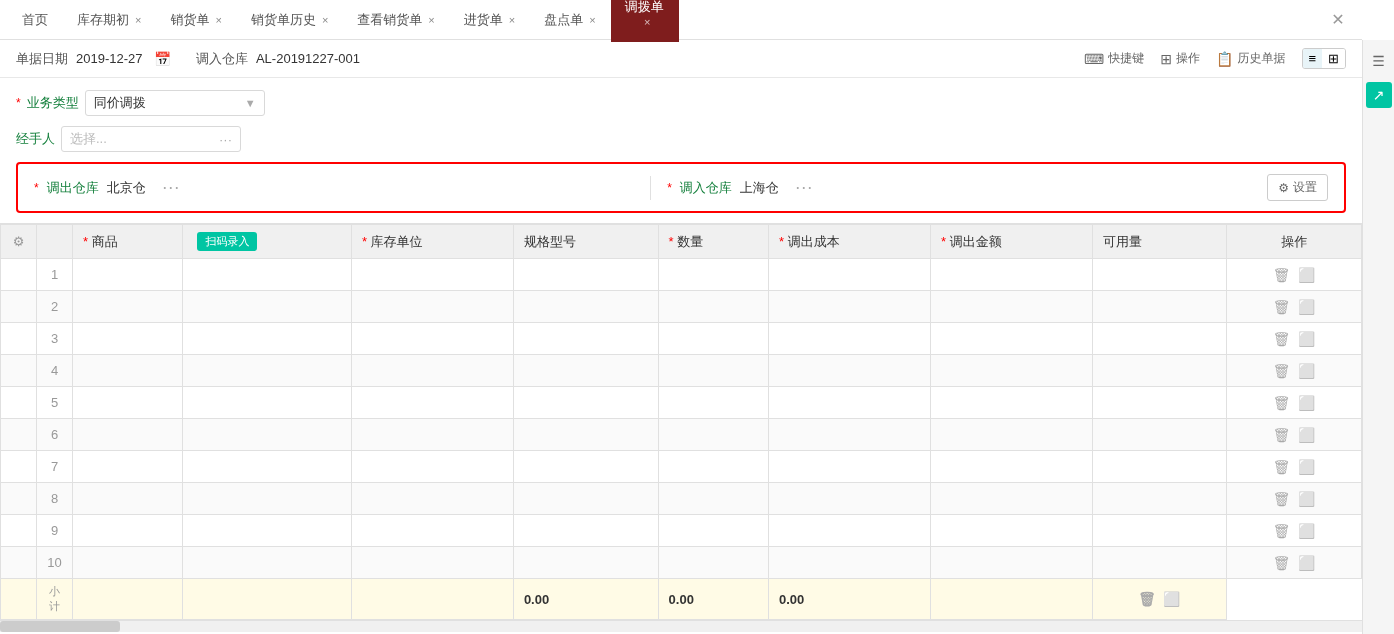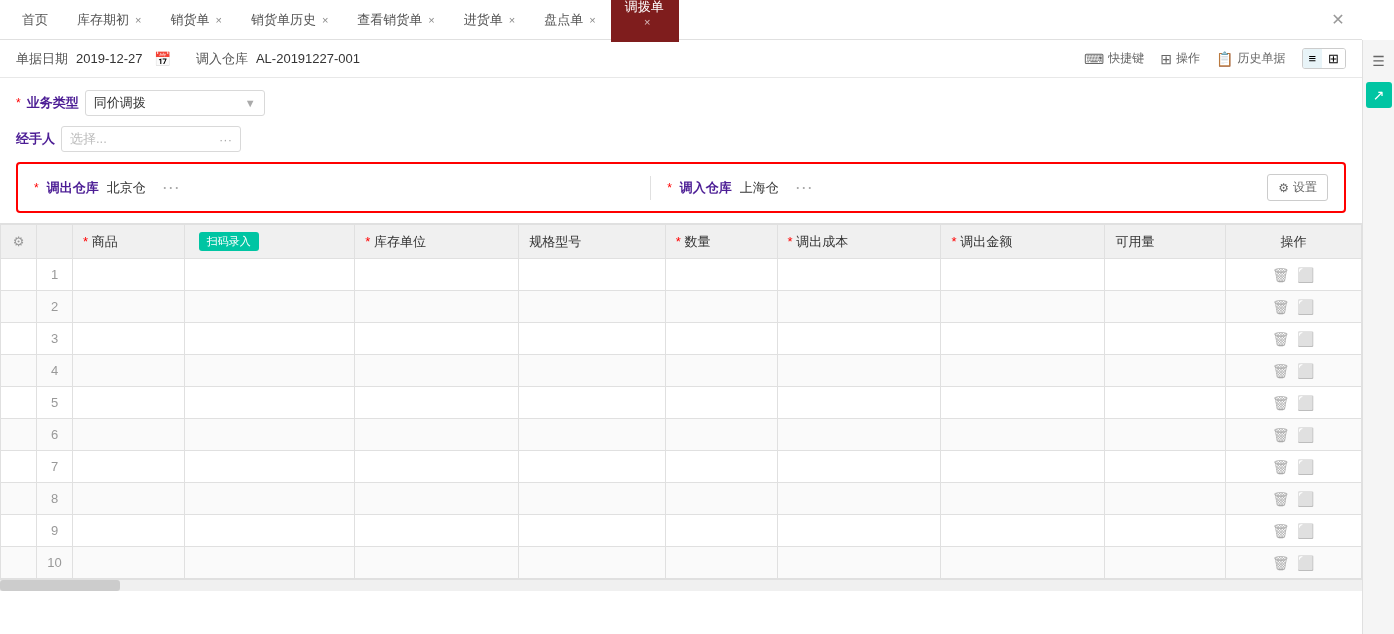--- a/index.html
+++ b/index.html
@@ -54,21 +54,21 @@
     .form-area {
       padding: 12px 16px 0 16px;
     }
     .form-row {
       display: flex; align-items: center; gap: 24px; margin-bottom: 10px;
     }
     .form-field {
       display: flex; align-items: center; gap: 6px;
     }
     .required-star { color: #f00; font-size: 12px; }
-    .field-label { color: #4c1d95; font-size: 13px; white-space: nowrap; font-weight: bold; }
+    .field-label { color: #15803d; font-size: 13px; white-space: nowrap; }
     .field-select-area {
       display: flex; align-items: center; border: 1px solid #d9d9d9;
       border-radius: 3px; padding: 3px 8px; min-width: 200px; background: #fff;
       cursor: pointer; justify-content: space-between;
     }
     .field-ellipsis { color: #aaa; cursor: pointer; font-size: 18px; margin-left: 8px; }
     .field-placeholder { color: #bbb; }
 
     
     .warehouse-section {
@@ -446,20 +446,35 @@
       <td></td>
       <td></td>
       <td></td>
       <td></td>
       <td></td>
       <td class="col-action">
         <span class="action-icon" title="删除">🗑</span>
         <span class="action-icon action-icon2" title="复制">⬜</span>
       </td>
     </tr>
+          <tr class="subtotal-row">
+      <td class="gear-cell"></td>
+      <td class="row-num" style="font-size:11px;">小计</td>
+      <td></td>
+      <td></td>
+      <td></td>
+      <td>0.00</td>
+      <td>0.00</td>
+      <td>0.00</td>
+      <td></td>
+      <td class="col-action">
+        <span class="action-icon" title="删除">🗑</span>
+        <span class="action-icon action-icon2" title="复制">⬜</span>
+      </td>
+    </tr>
         </tbody>
     </table>
   </div>
 
   <div class="scroll-bar">
     <div class="scroll-thumb"></div>
   </div>
 </div>
 
 <div class="right-panel">

